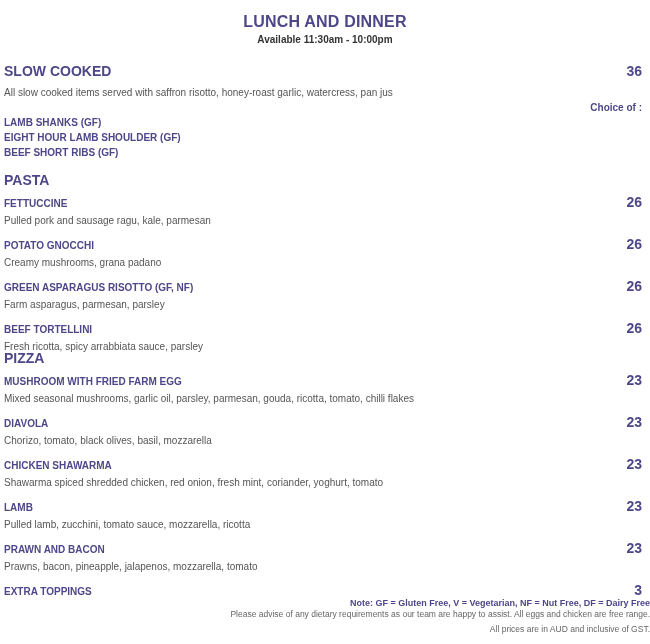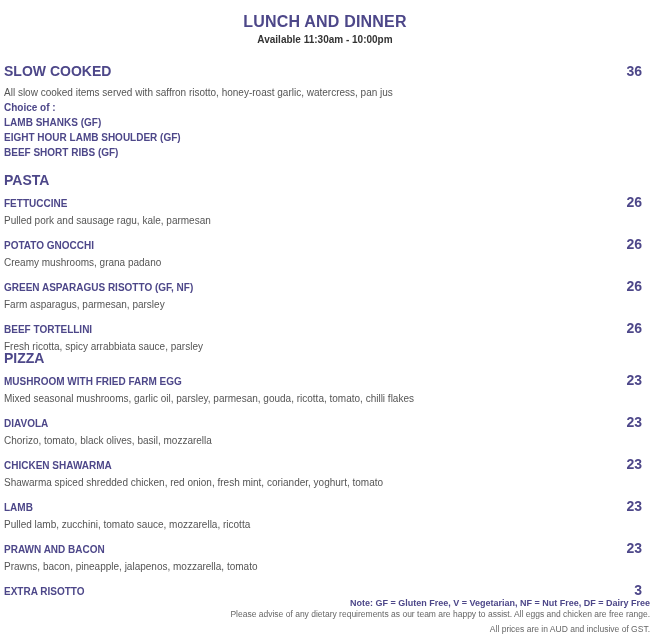--- a/index.html
+++ b/index.html
@@ -33,21 +33,21 @@
   <div class="title">LUNCH AND DINNER</div>
   <div class="subtitle">Available 11:30am - 10:00pm</div>
 </div>
 
 <div class="section" style="top:62px;">
   <div class="sec-head">
     <div class="sec-title">SLOW COOKED</div>
     <div class="price">36</div>
   </div>
   <div class="desc" style="margin-top:6px;">All slow cooked items served with saffron risotto, honey-roast garlic, watercress, pan jus</div>
-  <div class="choice" style="margin-top:1px;">Choice of :</div>
+  <div class="choice" style="margin-top:1px;text-align:right;">Choice of :</div>
   <div class="choice">LAMB SHANKS (GF)</div>
   <div class="choice">EIGHT HOUR LAMB SHOULDER (GF)</div>
   <div class="choice">BEEF SHORT RIBS (GF)</div>
 </div>
 
 <div class="section" style="top:171px;">
   <div class="sec-title" style="margin-bottom:5px;">PASTA</div>
   <div class="item-block">
     <div class="item">
       <div class="item-name">FETTUCCINE</div>
@@ -110,21 +110,21 @@
   </div>
   <div class="item-block">
     <div class="item">
       <div class="item-name">PRAWN AND BACON</div>
       <div class="price">23</div>
     </div>
     <div class="desc">Prawns, bacon, pineapple, jalapenos, mozzarella, tomato</div>
   </div>
   <div class="item-block">
     <div class="item">
-      <div class="item-name">EXTRA RISOTTO</div>
+      <div class="item-name">EXTRA TOPPINGS</div>
       <div class="price">3</div>
     </div>
   </div>
 </div>
 
 <div class="footer">
   <div class="note">Note: GF = Gluten Free, V = Vegetarian, NF = Nut Free, DF = Dairy Free</div>
   <div class="footer-line">Please advise of any dietary requirements as our team are happy to assist. All eggs and chicken are free range.</div>
   <div class="footer-gst">All prices are in AUD and inclusive of GST.</div>
 </div>

